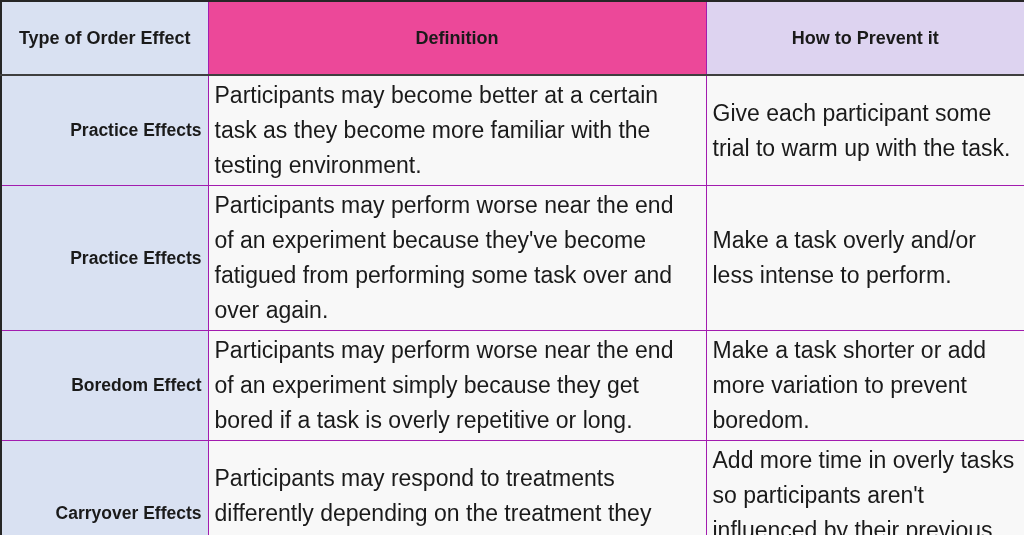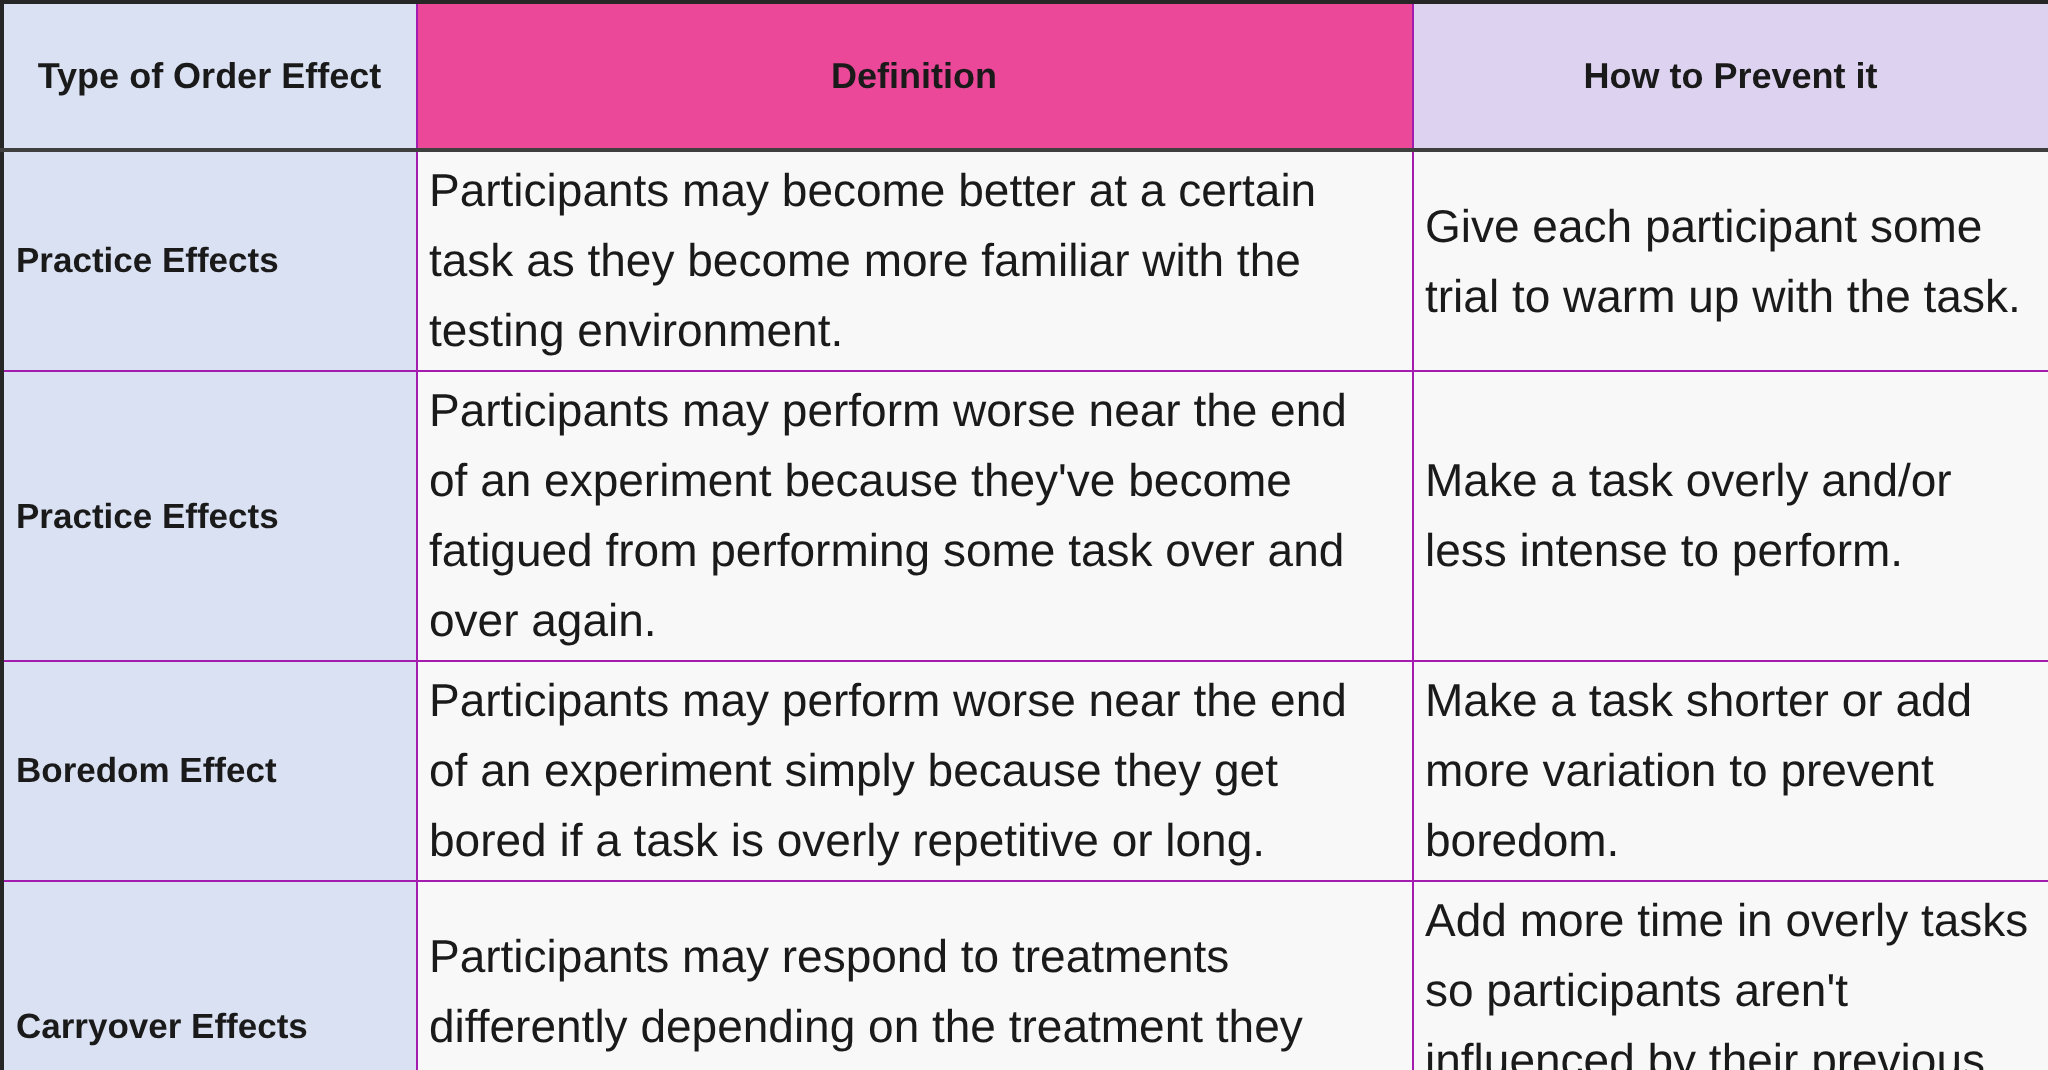--- a/index.html
+++ b/index.html
@@ -38,21 +38,21 @@
   th.h-type { background: #d9e1f2; }
   th.h-def  { background: #ec4899; }
   th.h-prev { background: #ddd3f0; margin-top: 13px; }
 
   tr.data-row { height: 107px; }
 
   td.row-label {
     background: #d9e1f2;
     font-size: 17.5px;
     font-weight: bold;
-    text-align: left;
+    text-align: right;
     padding: 0 6px;
   }
   td.body-cell {
     background: #f8f8f8;
     font-size: 23px;
     line-height: 35px;
     text-align: left;
     padding: 2px 8px 2px 6px;
   }
 

